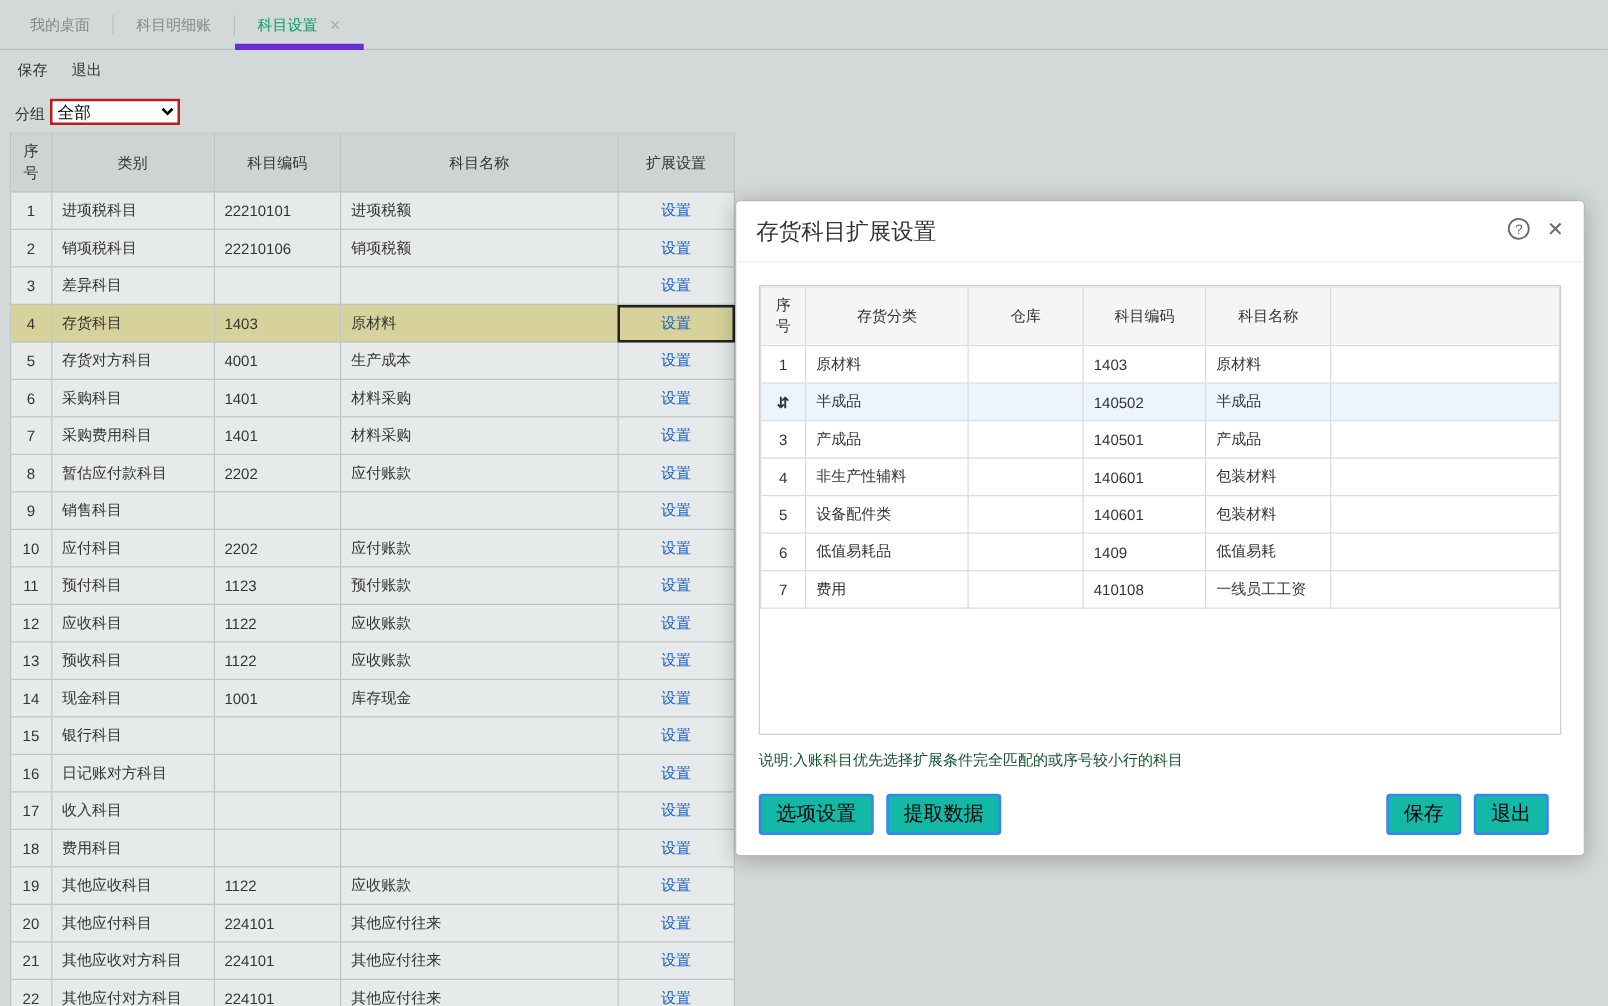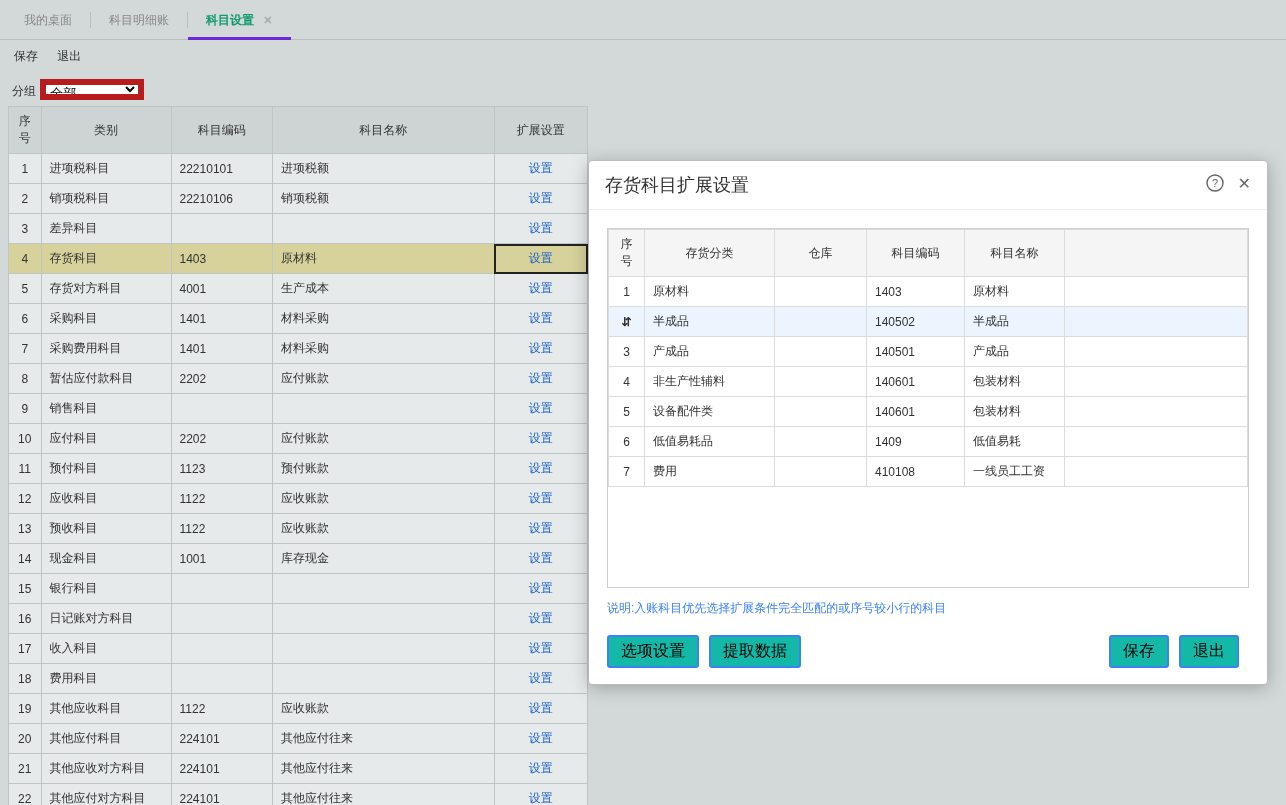--- a/index.html
+++ b/index.html
@@ -23,22 +23,22 @@
 .tab {
   padding: 0 18px;
   height: 40px;
   line-height: 40px;
   color: #888;
   cursor: pointer;
   position: relative;
 }
 .tab.active {
   color: #0f9b6e;
-  font-weight: bold;
-  border-bottom: 3px solid #6d28d9;
+  font-weight: normal;
+  border-bottom: 5px solid #6d28d9;
 }
 .tab .close-x {
   margin-left: 6px;
   color: #aaa;
   font-size: 11px;
 }
 .tab-sep {
   width: 1px;
   height: 16px;
   background: #b8bdbd;
@@ -54,21 +54,21 @@
 .filter-row {
   padding: 6px 12px;
   display: flex;
   align-items: flex-end;
 }
 .filter-row label { margin-right: 4px; }
 .filter-row select {
   width: 104px;
   height: 21px;
   background: #fff;
-  border: 6px solid #b91c1c;
+  border: 2px solid #b91c1c;
 }
 .main-table-wrap {
   width: 580px;
   margin-left: 8px;
 }
 table.main {
   border-collapse: collapse;
   width: 100%;
   background: #e7eaea;
 }
@@ -160,21 +160,21 @@
 }
 table.inner td.center { text-align: center; }
 table.inner tr.highlight td { background: #ecf4fd; }
 table.inner tr.highlight td.center.idx { font-weight: bold; }
 .i-idx { width: 36px; }
 .i-cat { width: 130px; }
 .i-wh { width: 92px; margin-left: 44px; }
 .i-code { width: 98px; }
 .i-name { width: 100px; }
 .note {
-  color: #3b82f6;
+  color: #14532d;
   font-size: 12px;
   margin: 12px 0 10px 0;
 }
 .dialog-footer {
   display: flex;
   align-items: center;
   padding: 0 18px 16px 18px;
 }
 .btn {
   background: #14b8a6;

